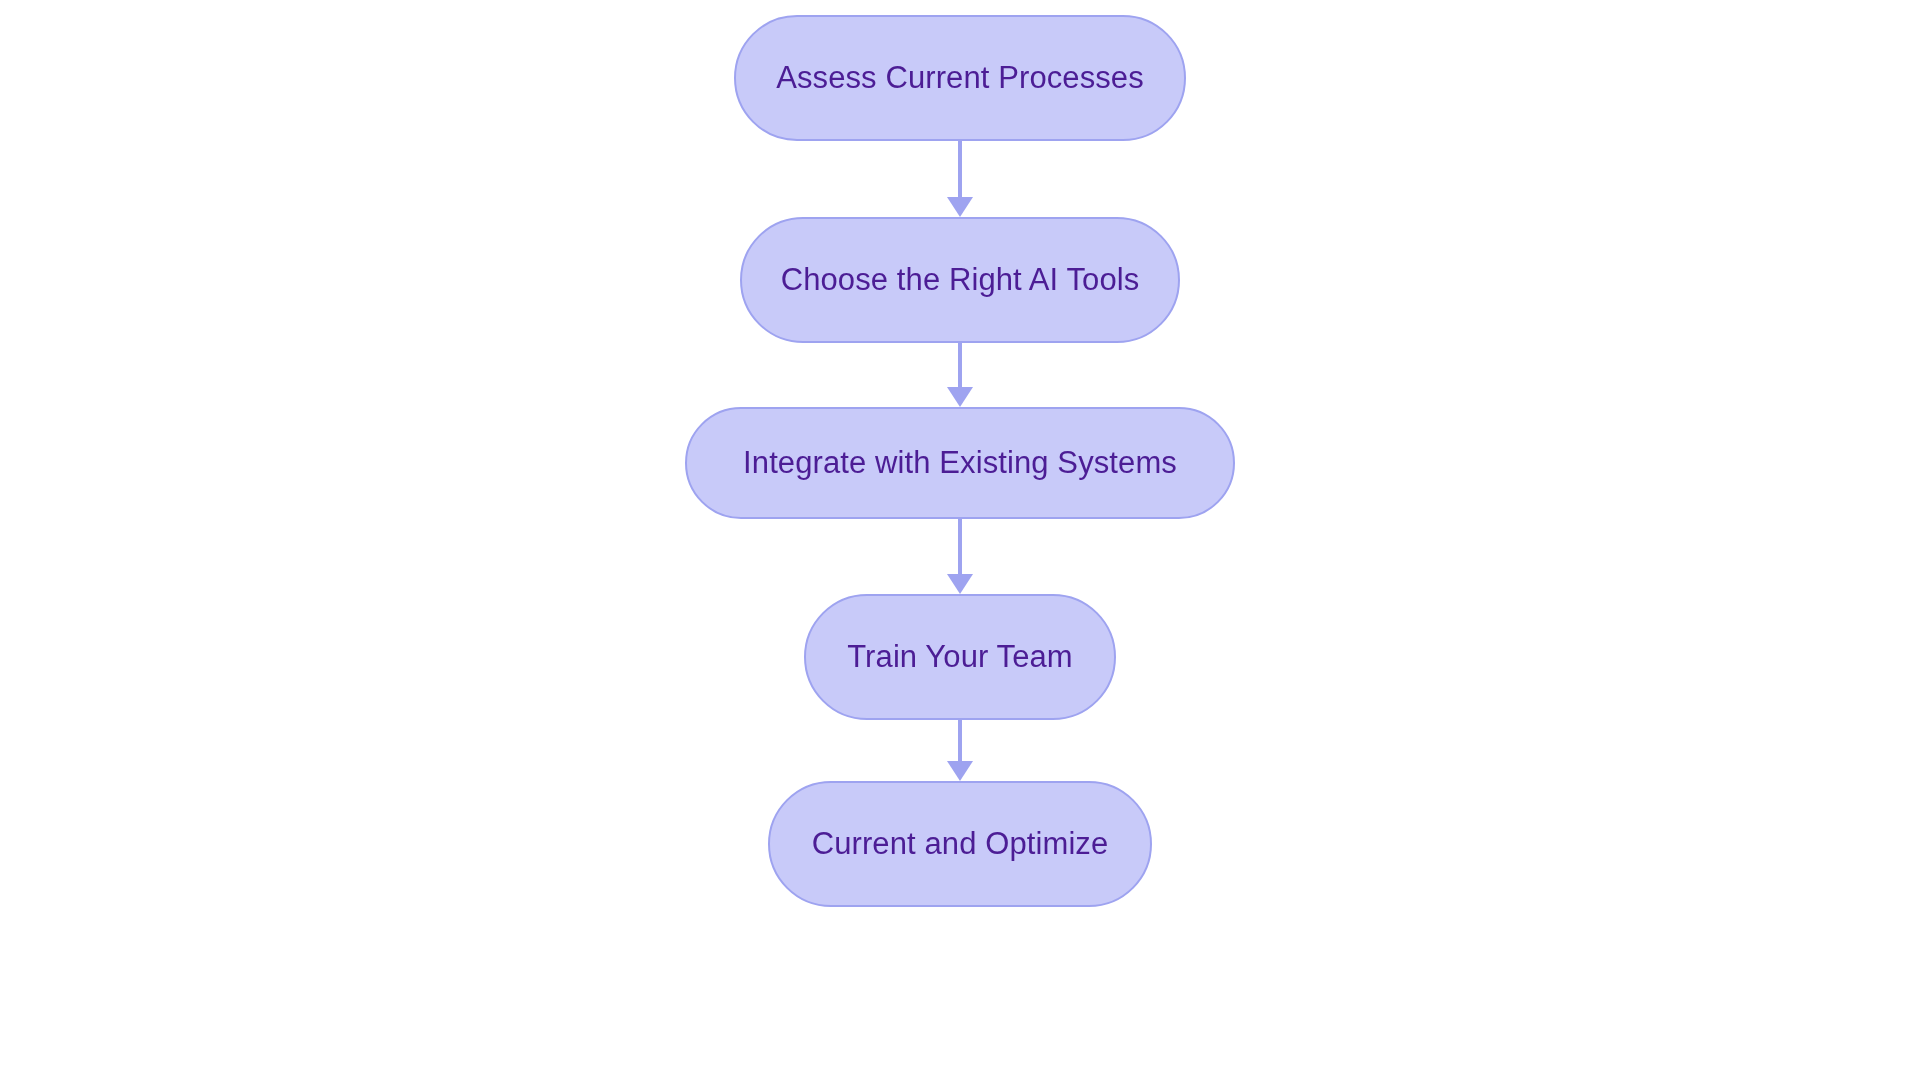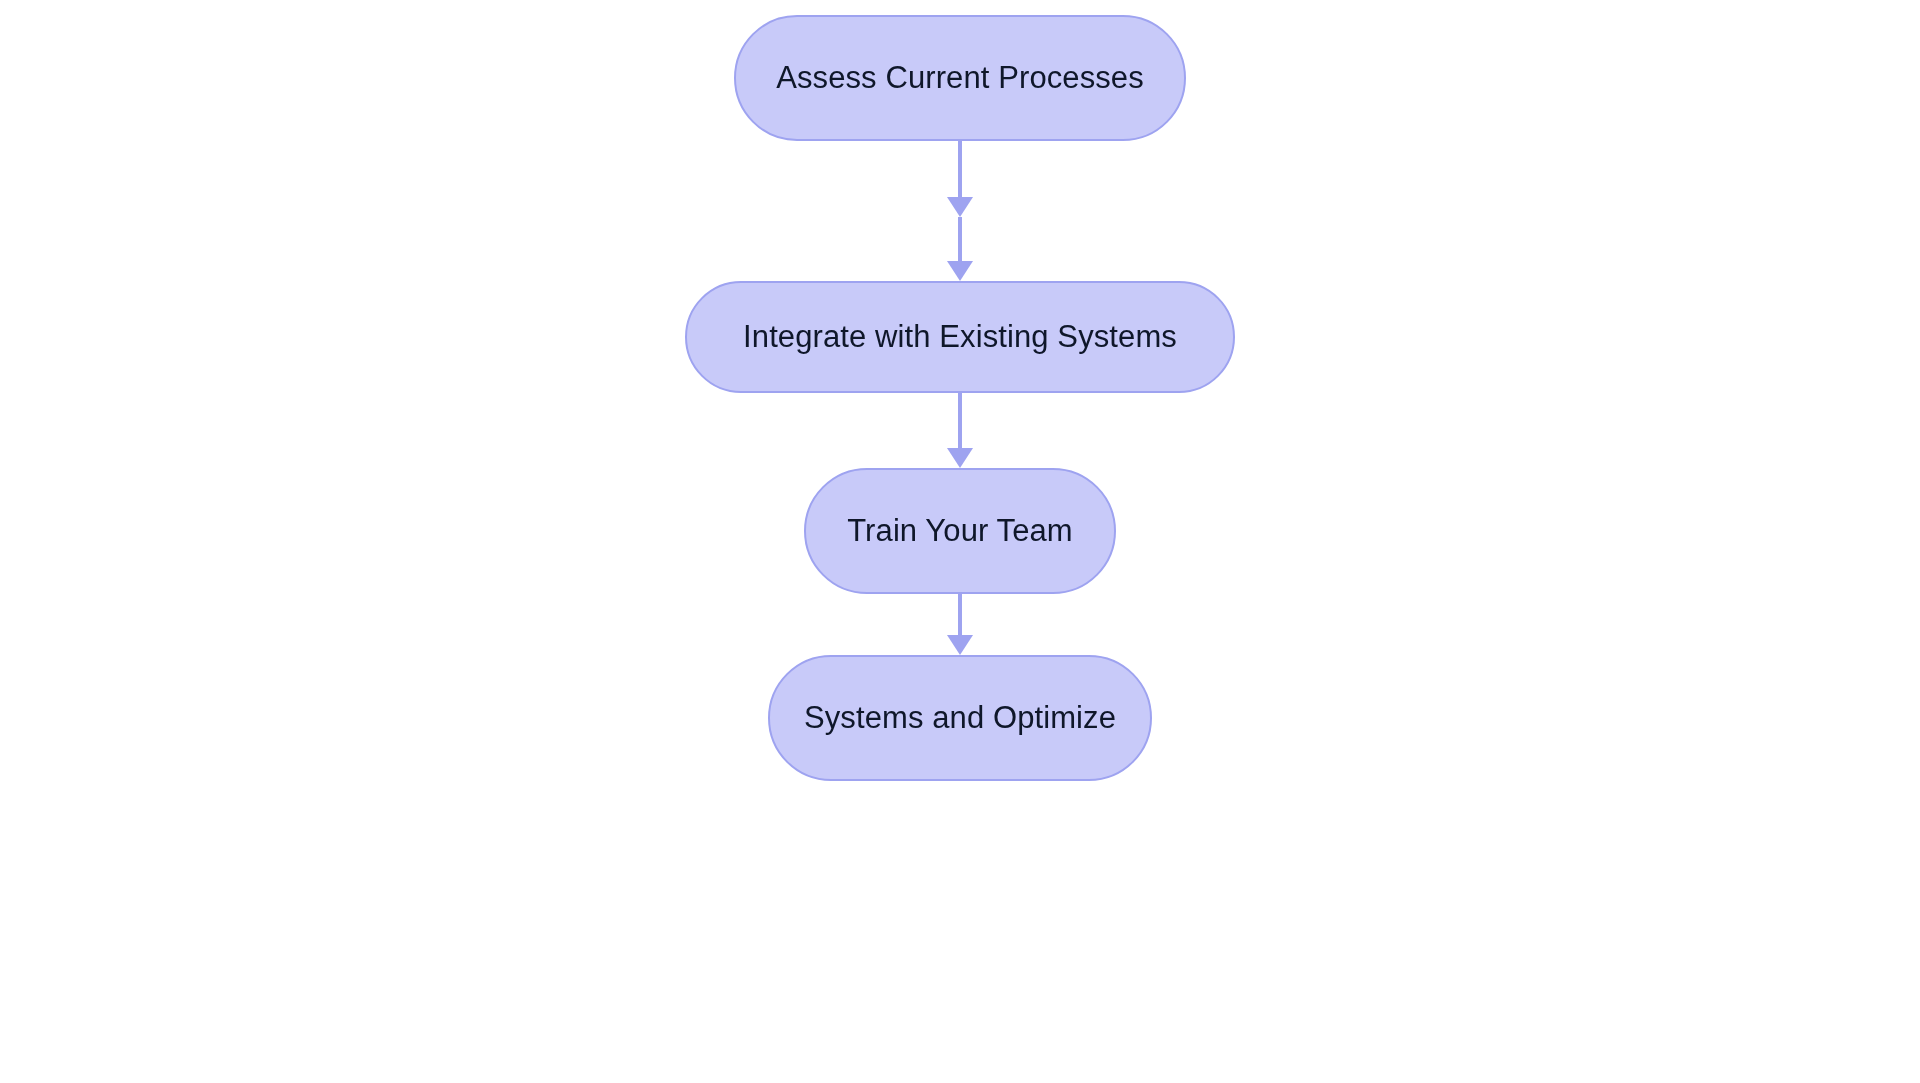--- a/index.html
+++ b/index.html
@@ -33,21 +33,21 @@
   }
 
   .flow-node {
     box-sizing: border-box;
     display: flex;
     align-items: center;
     justify-content: center;
     background: #c8caf9;
     border: 2px solid #9ea3f0;
     border-radius: 9999px;
-    color: #0f172a;
+    color: #4c1d95;
     font-size: 31px;
     font-weight: 400;
     letter-spacing: 0.1px;
     white-space: nowrap;
     user-select: none;
   }
 
   .node-label {
     display: block;
     line-height: 1;
@@ -97,20 +97,23 @@
 
     <div class="flow-node node-1">
       <span class="node-label">Assess Current Processes</span>
     </div>
 
     <div class="flow-connector gap-1">
       <div class="connector-line"></div>
       <div class="connector-arrow"></div>
     </div>
 
+    <div class="flow-node node-2">
+      <span class="node-label">Choose the Right AI Tools</span>
+    </div>
 
     <div class="flow-connector gap-2">
       <div class="connector-line"></div>
       <div class="connector-arrow"></div>
     </div>
 
     <div class="flow-node node-3">
       <span class="node-label">Integrate with Existing Systems</span>
     </div>
 
@@ -122,17 +125,17 @@
     <div class="flow-node node-4">
       <span class="node-label">Train Your Team</span>
     </div>
 
     <div class="flow-connector gap-4">
       <div class="connector-line"></div>
       <div class="connector-arrow"></div>
     </div>
 
     <div class="flow-node node-5">
-      <span class="node-label">Systems and Optimize</span>
+      <span class="node-label">Current and Optimize</span>
     </div>
 
   </div>
 </div>
 
 </body></html>

